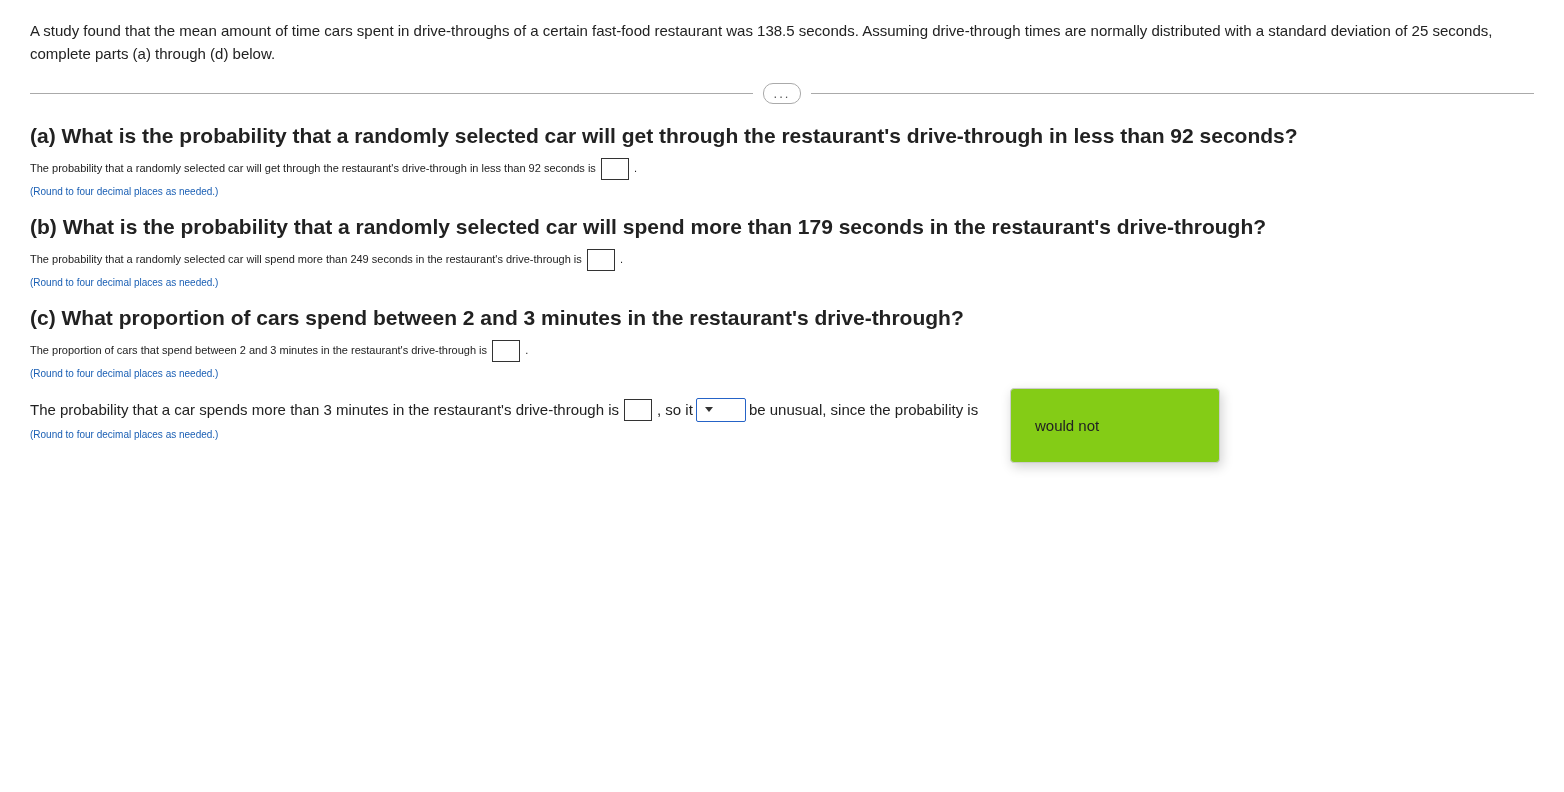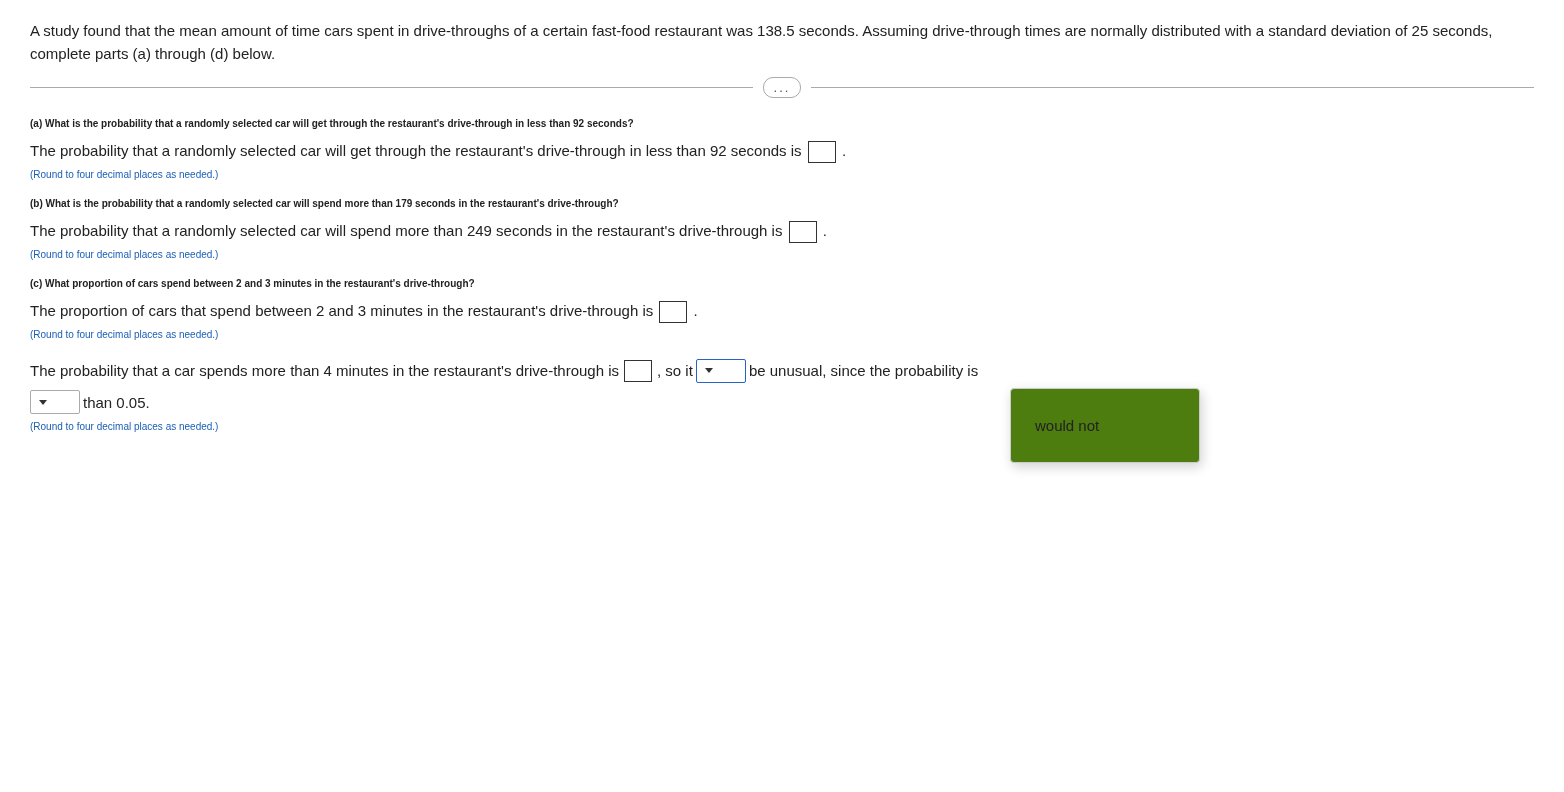--- a/index.html
+++ b/index.html
@@ -14,21 +14,21 @@
       background: #fff;
       color: #222;
       width: 1564px;
       min-height: 792px;
       padding: 20px 30px;
     }
 
     .intro-text {
       font-size: 15px;
       line-height: 1.5;
-      margin-bottom: 12px;
+      margin-bottom: 18px;
     }
 
     .divider-row {
       display: flex;
       align-items: center;
       margin: 10px 0 20px 0;
     }
 
     .divider-line {
       flex: 1;
@@ -45,26 +45,26 @@
       color: #555;
       letter-spacing: 2px;
     }
 
     .section {
       margin-bottom: 18px;
     }
 
     .question-label {
       font-weight: bold;
-      font-size: 10px;
+      font-size: 21px;
       margin-bottom: 10px;
     }
 
     .answer-text {
-      font-size: 15px;
+      font-size: 11px;
       line-height: 1.6;
       margin-bottom: 6px;
     }
 
     .round-note {
       color: #1a5fb4;
       font-size: 10px;
       margin-bottom: 10px;
     }
 
@@ -93,26 +93,26 @@
       width: 0;
       height: 0;
       border-left: 4px solid transparent;
       border-right: 4px solid transparent;
       border-top: 5px solid #333;
       margin-left: 4px;
     }
 
     .dropdown-popup {
       position: absolute;
-      background: #4d7c0f;
+      background: #84cc16;
       border: 1px solid #ccc;
       border-radius: 4px;
       box-shadow: 2px 4px 12px rgba(0,0,0,0.18);
       z-index: 100;
-      width: 190px;
+      width: 210px;
       padding: 10px 0;
       left: 1010px;
       top: 388px;
     }
 
     .dropdown-item {
       padding: 18px 24px;
       font-size: 15px;
       color: #222;
       cursor: pointer;
@@ -164,34 +164,27 @@
   <div class="answer-text">
     <span>The proportion of cars that spend between 2 and 3 minutes in the restaurant's drive-through is</span>
     <span class="input-box"></span>
     <span>.</span>
   </div>
   <div class="round-note">(Round to four decimal places as needed.)</div>
 </div>
 
 <div class="section">
   <div class="part-d-line">
-    <span>The probability that a car spends more than 4 minutes in the restaurant's drive-through is</span>
+    <span>The probability that a car spends more than 3 minutes in the restaurant's drive-through is</span>
     <span class="input-box"></span>
     <span>, so it</span>
     <span class="select-with-arrow" style="border-color:#2563c7;">
       <span style="font-size:13px; color:#222;"></span>
       <span class="arrow"></span>
     </span>
     <span>be unusual, since the probability is</span>
-  </div>
-  <div class="part-d-line">
-    <span class="select-with-arrow" style="border-color:#aaa;">
-      <span style="font-size:13px;color:#222;"></span>
-      <span class="arrow"></span>
-    </span>
-    <span>than 0.05.</span>
   </div>
   <div class="round-note">(Round to four decimal places as needed.)</div>
 </div>
 
 <div class="dropdown-popup">
   <div class="dropdown-item">would not</div>
 </div>
 
 </body></html>

